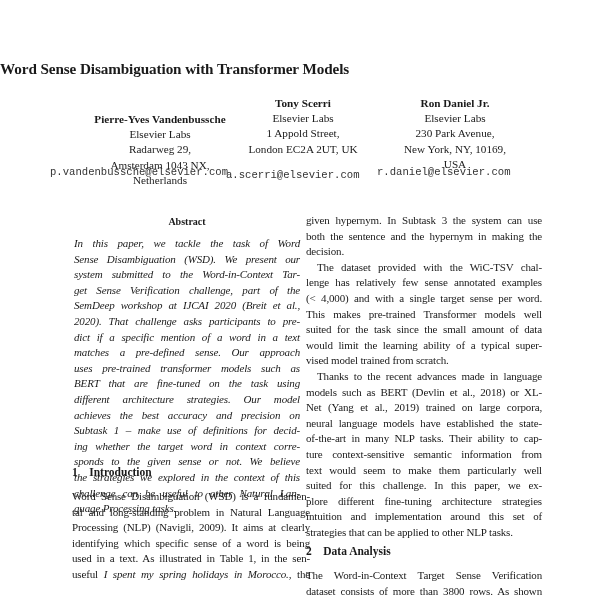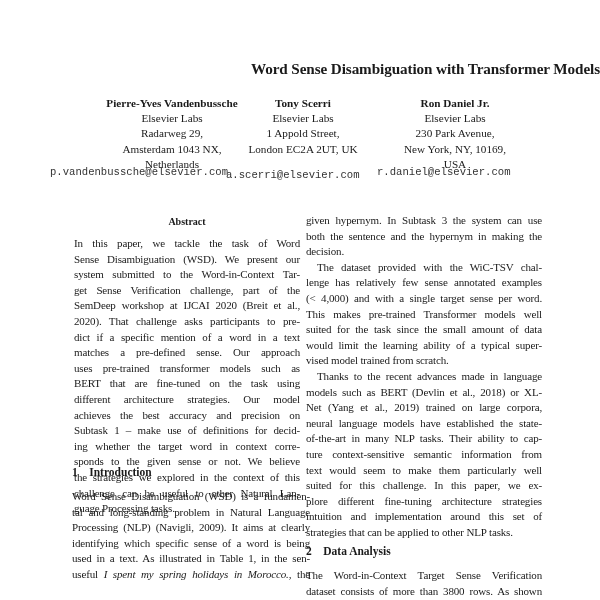--- a/index.html
+++ b/index.html
@@ -1,44 +1,44 @@
 <!DOCTYPE html>
 <html><head>
   <meta charset="utf-8">
   <style>
     html, body { margin: 0; padding: 0; background: #ffffff; }
     body {
       width: 600px; height: 600px; overflow: hidden; position: relative;
       font-family: "Liberation Serif", "DejaVu Serif", serif; color: #1a1a1a;
     }
     .title {
-      position: absolute; top: 60px; left: 0; width: 600px; text-align: right;
+      position: absolute; top: 60px; left: 0; width: 600px; text-align: left;
       font-weight: bold; font-size: 15.2px; letter-spacing: -0.1px;
     }
     .author {
       position: absolute; top: 96px; text-align: center;
       font-size: 11.2px; line-height: 15.2px;
     }
     .author .name { font-weight: bold; }
-    .author.a1 { left: 72px; width: 200px; }
+    .author.a1 { left: 60px; width: 200px; margin-top: 16px; }
     .author.a2 { left: 213px; width: 180px; }
     .author.a3 { left: 365px; width: 180px; }
     .email {
       position: absolute; font-family: "Liberation Mono", "DejaVu Sans Mono", monospace;
       font-size: 10.6px; color: #333; white-space: nowrap;
     }
     .email.e1 { left: 50px; top: 166px; }
     .email.e2 { left: 226px; top: 151px; margin-top: 18px; }
     .email.e3 { left: 377px; top: 166px; }
 
     .col {
       position: absolute; font-size: 11px; line-height: 15.6px; text-align: justify;
       hyphens: manual;
     }
-    .col-left-abs { left: 74px; top: 236px; width: 226px; letter-spacing: -0.15px; }
+    .col-left-abs { left: 74px; top: 236px; width: 226px; letter-spacing: -0.15px; font-style: italic; }
     .abstract-head {
       position: absolute; top: 216px; left: 74px; width: 226px; text-align: center;
       font-weight: bold; font-size: 10px;
     }
     .section-head {
       position: absolute; font-weight: bold; font-size: 11.5px; white-space: pre; text-align: center;
     }
     .sh1 { left: 72px; top: 466px; }
     .sh2 { left: 306px; top: 545px; }
     .col-left-intro { left: 72px; top: 489px; width: 238px; letter-spacing: -0.15px; }

